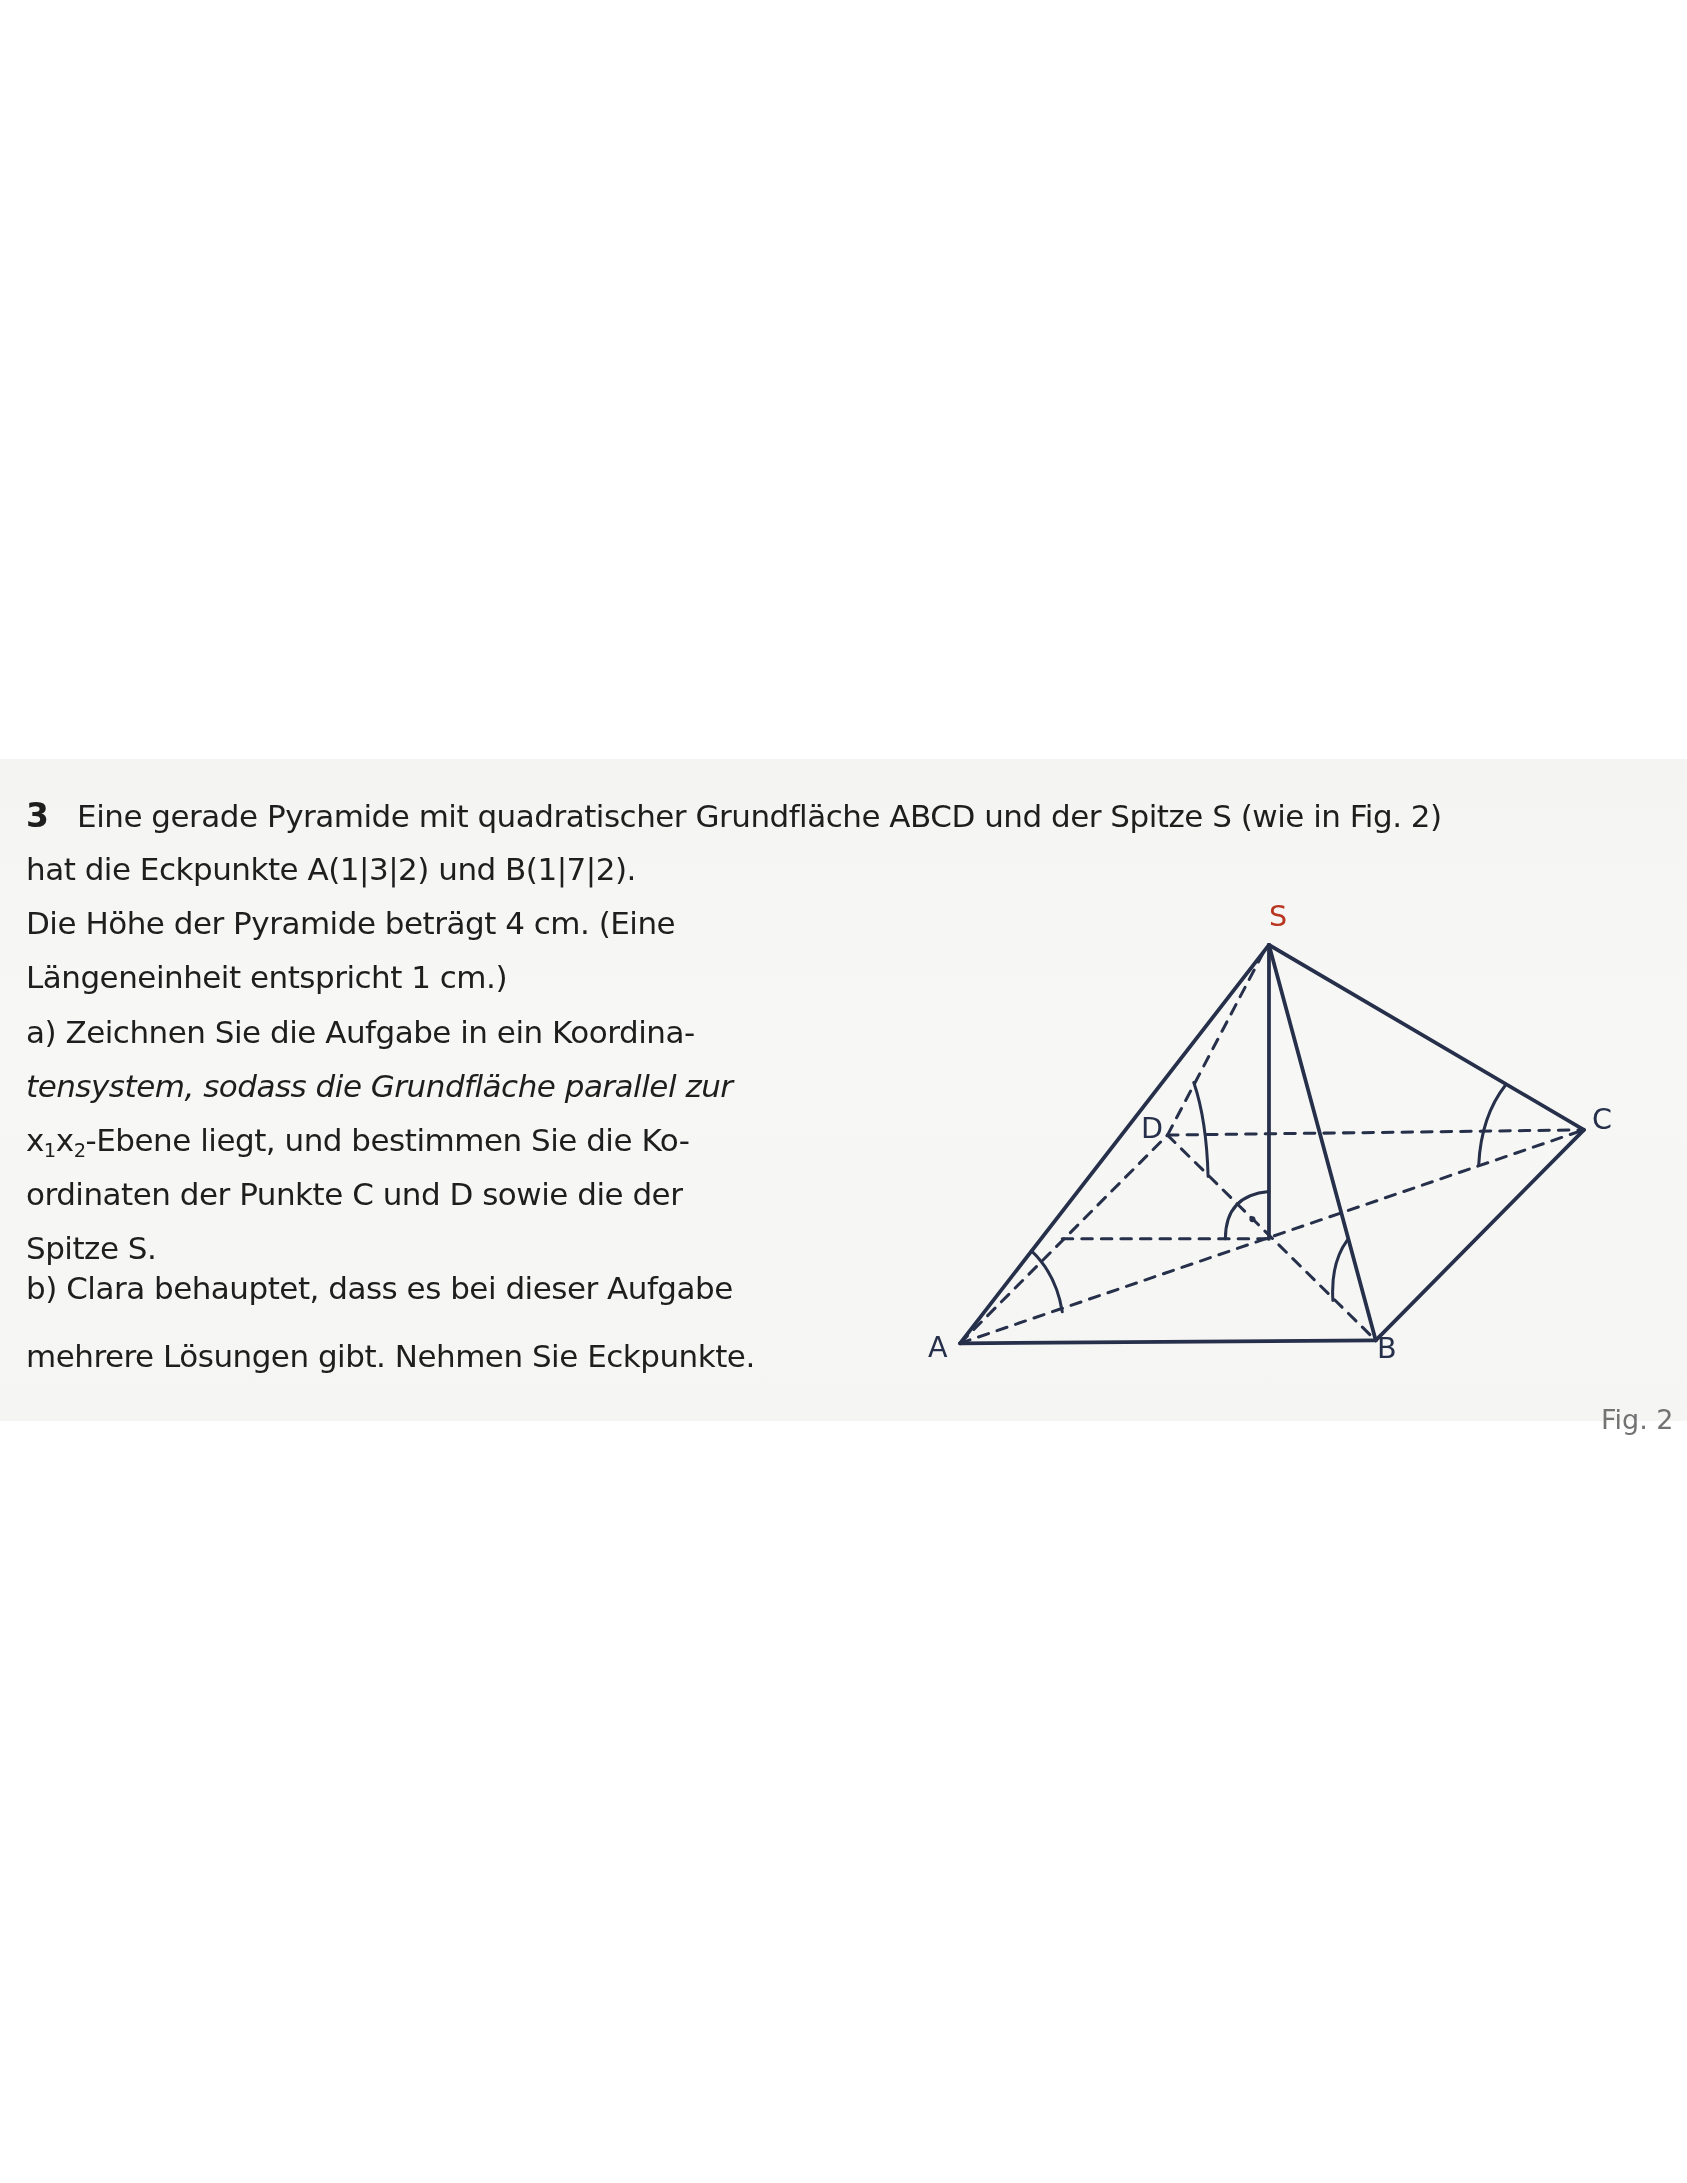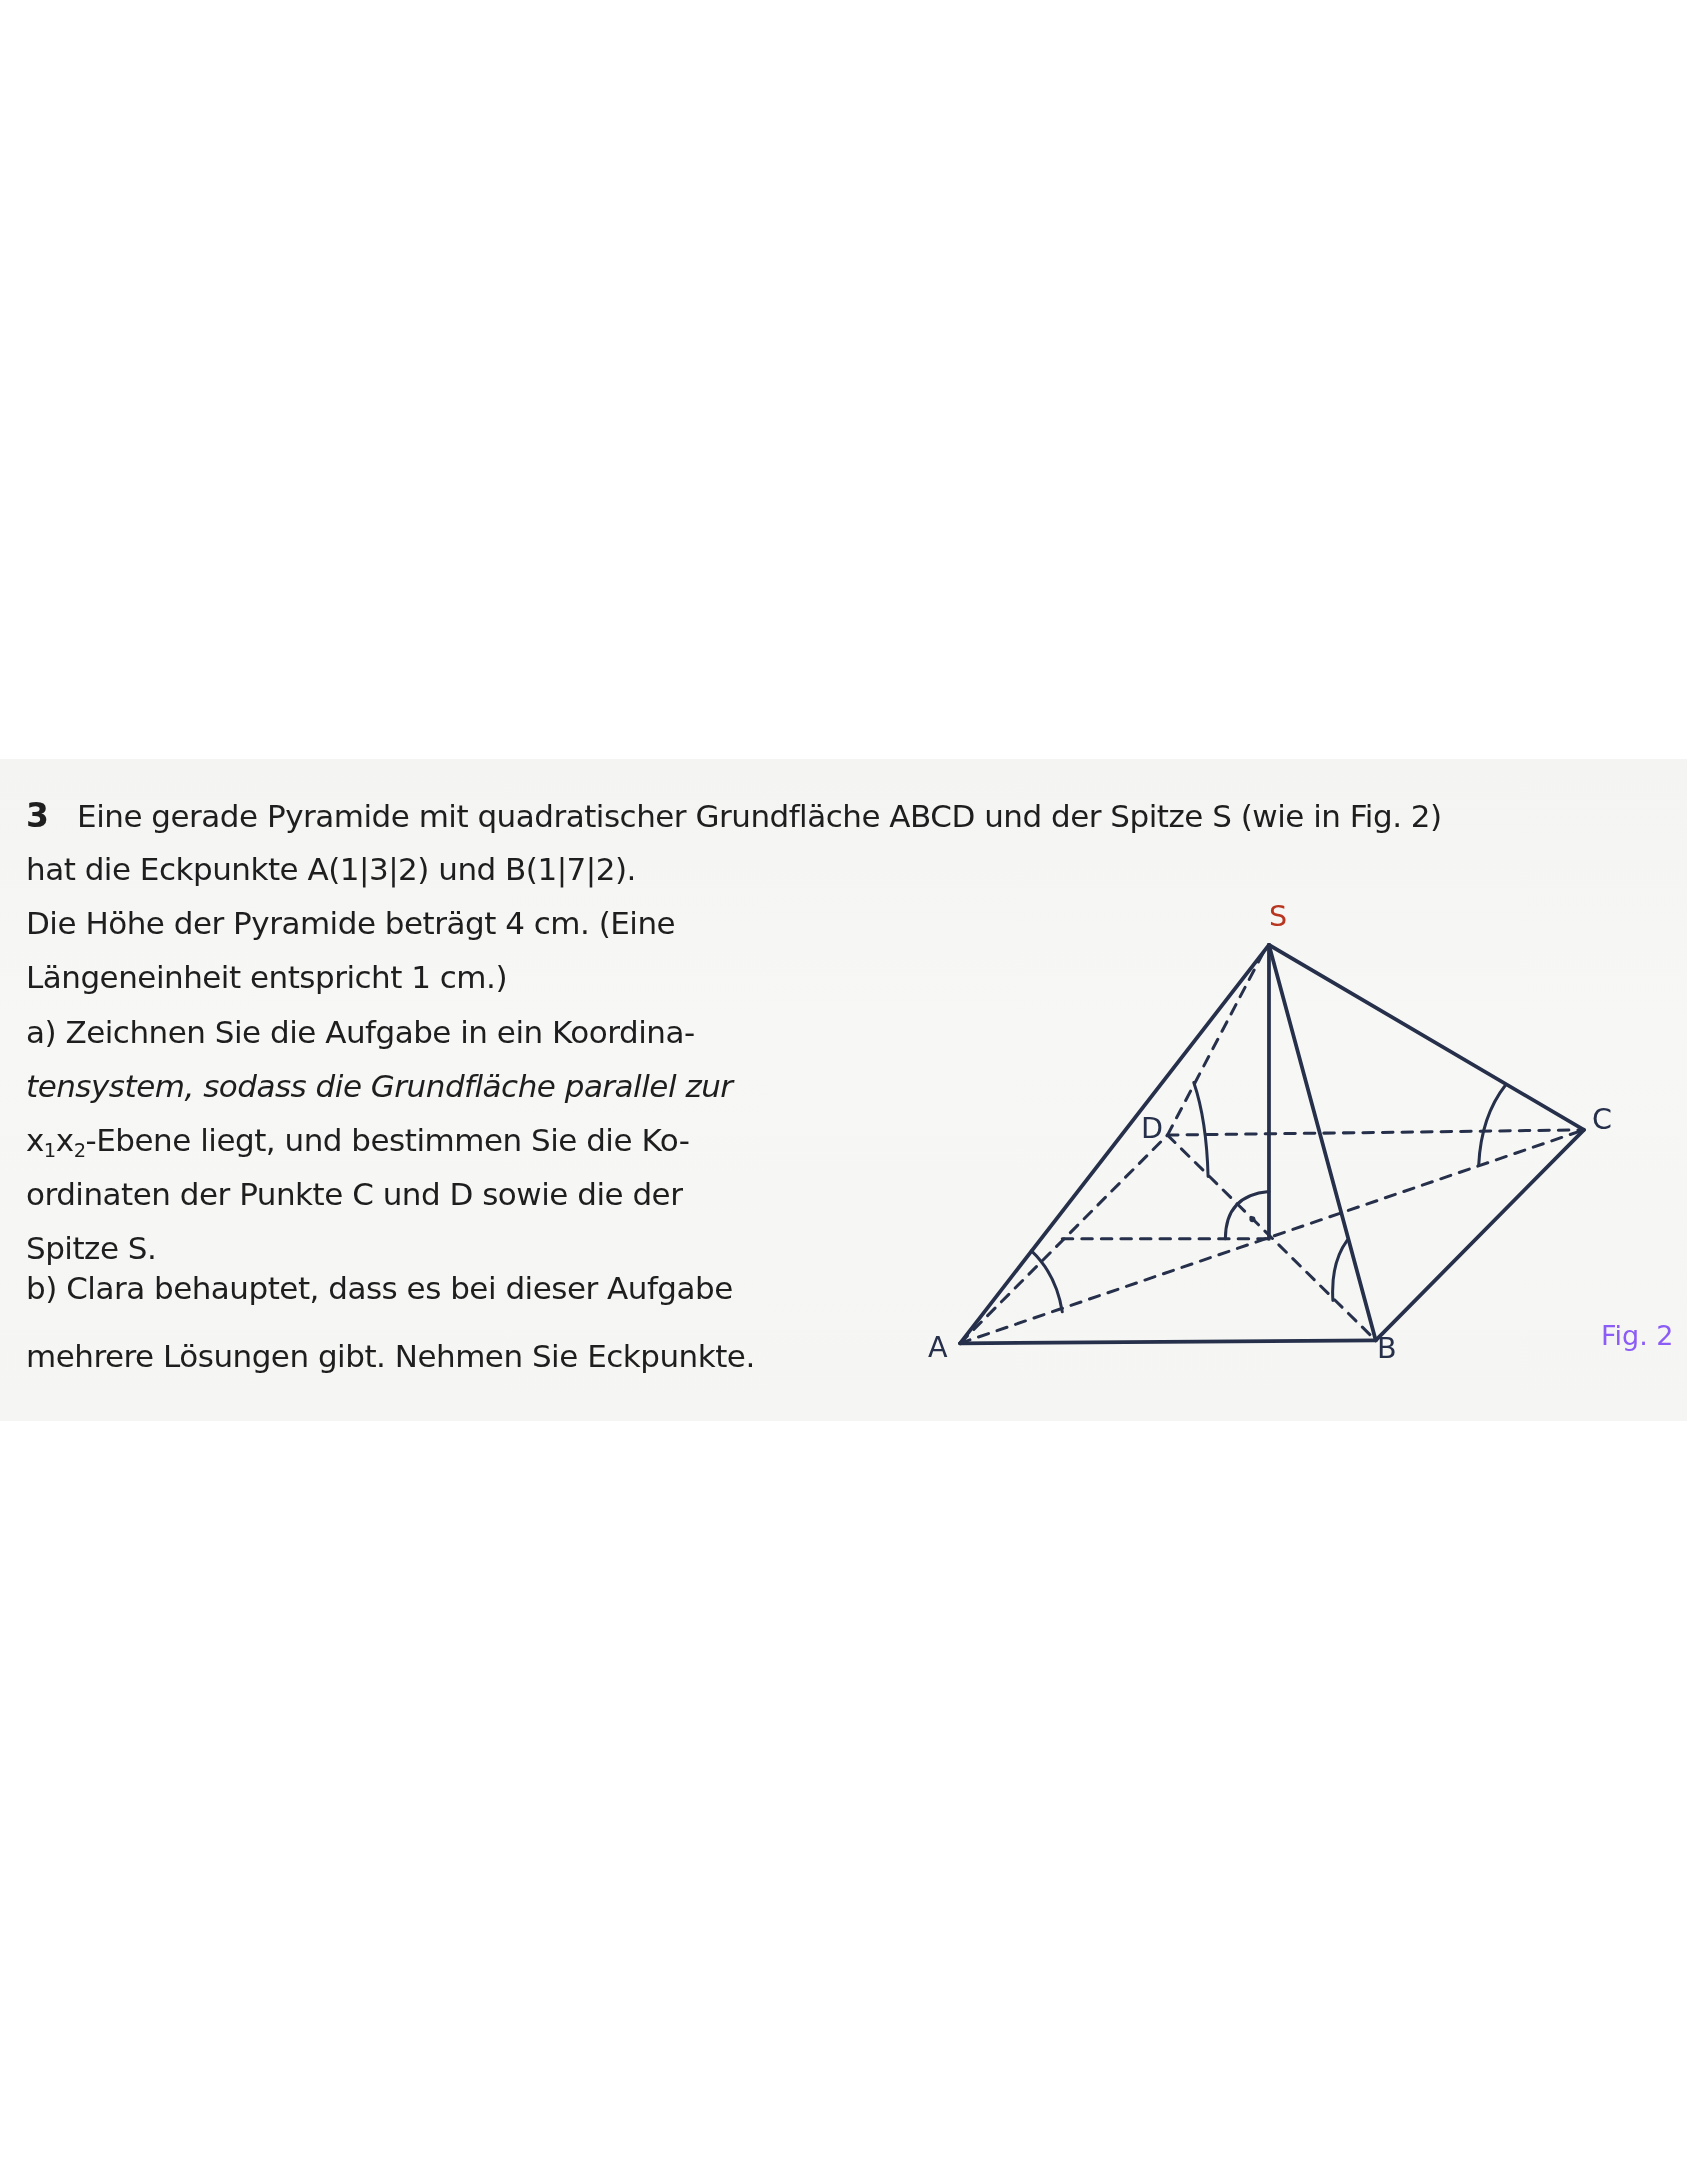--- a/index.html
+++ b/index.html
@@ -63,24 +63,24 @@
       position: absolute;
       font-family: "DejaVu Sans", sans-serif;
       font-size: 28.6px;
       color: #26304a;
       line-height: 1;
     }
     .vlabel.apex { color: #b8351f; }
     .figlabel {
       position: absolute;
       left: 1601px;
-      top: 1322px;
+      top: 1406px;
       font-family: "DejaVu Sans", sans-serif;
       font-size: 27px;
-      color: #8b5cf6;
+      color: #737373;
       line-height: 1;
     }
   </style>
 </head>
 <body>
 
 <div class="scan-band"></div>
 
 <div class="task">
   <div class="line" style="top:0px;">

